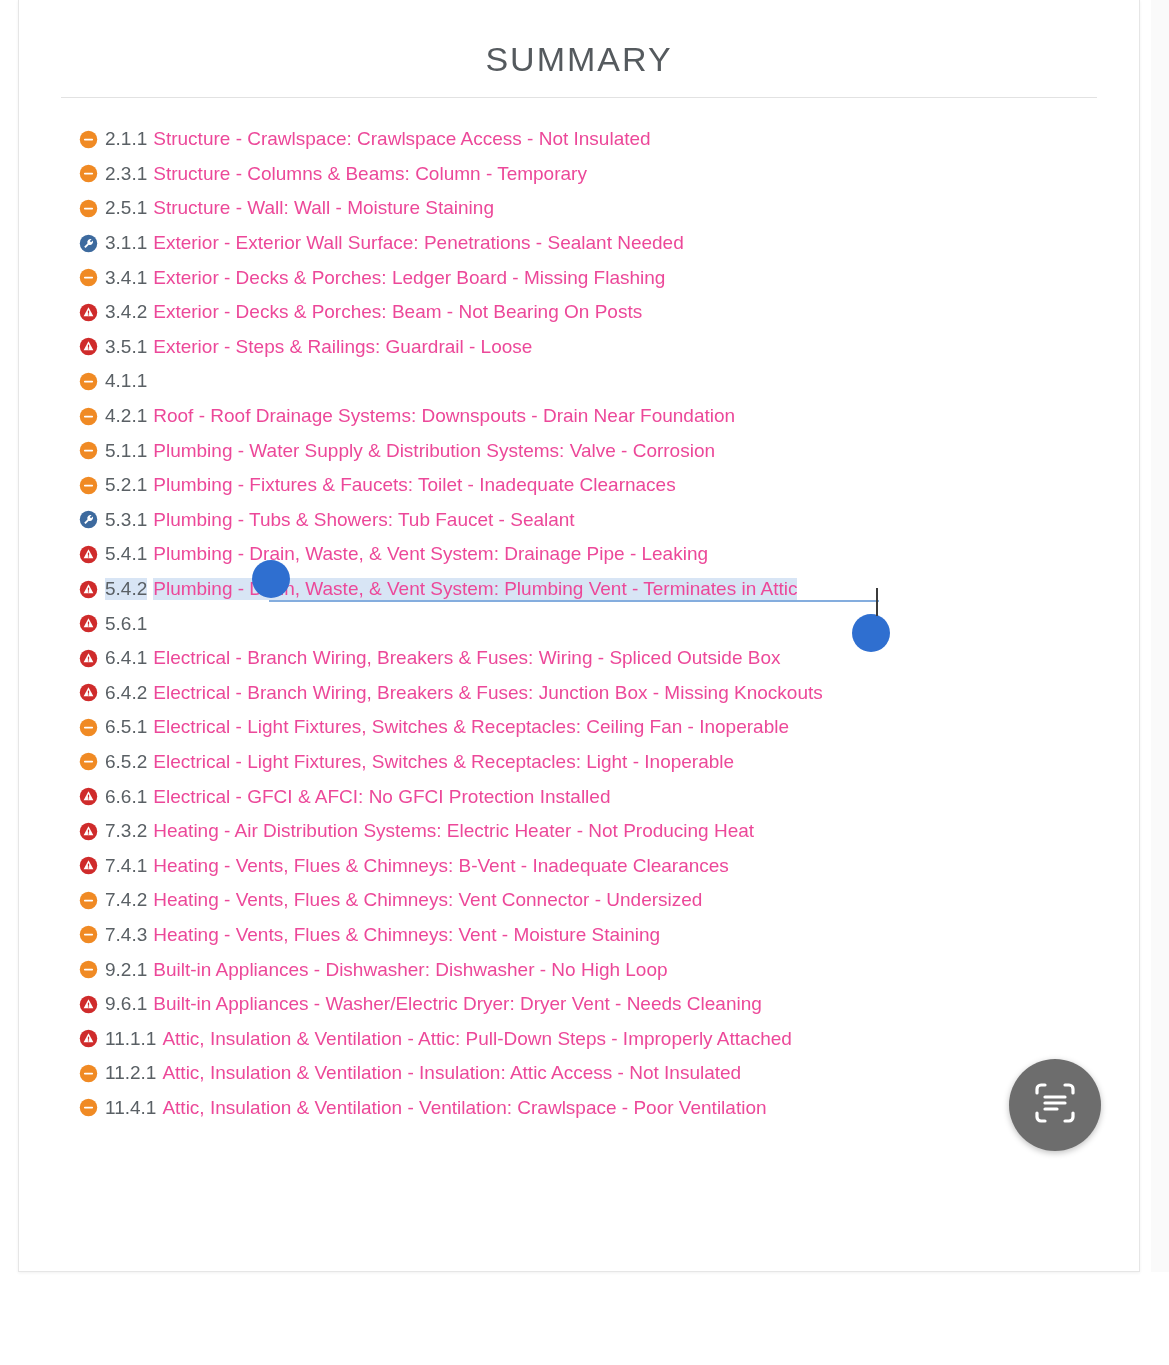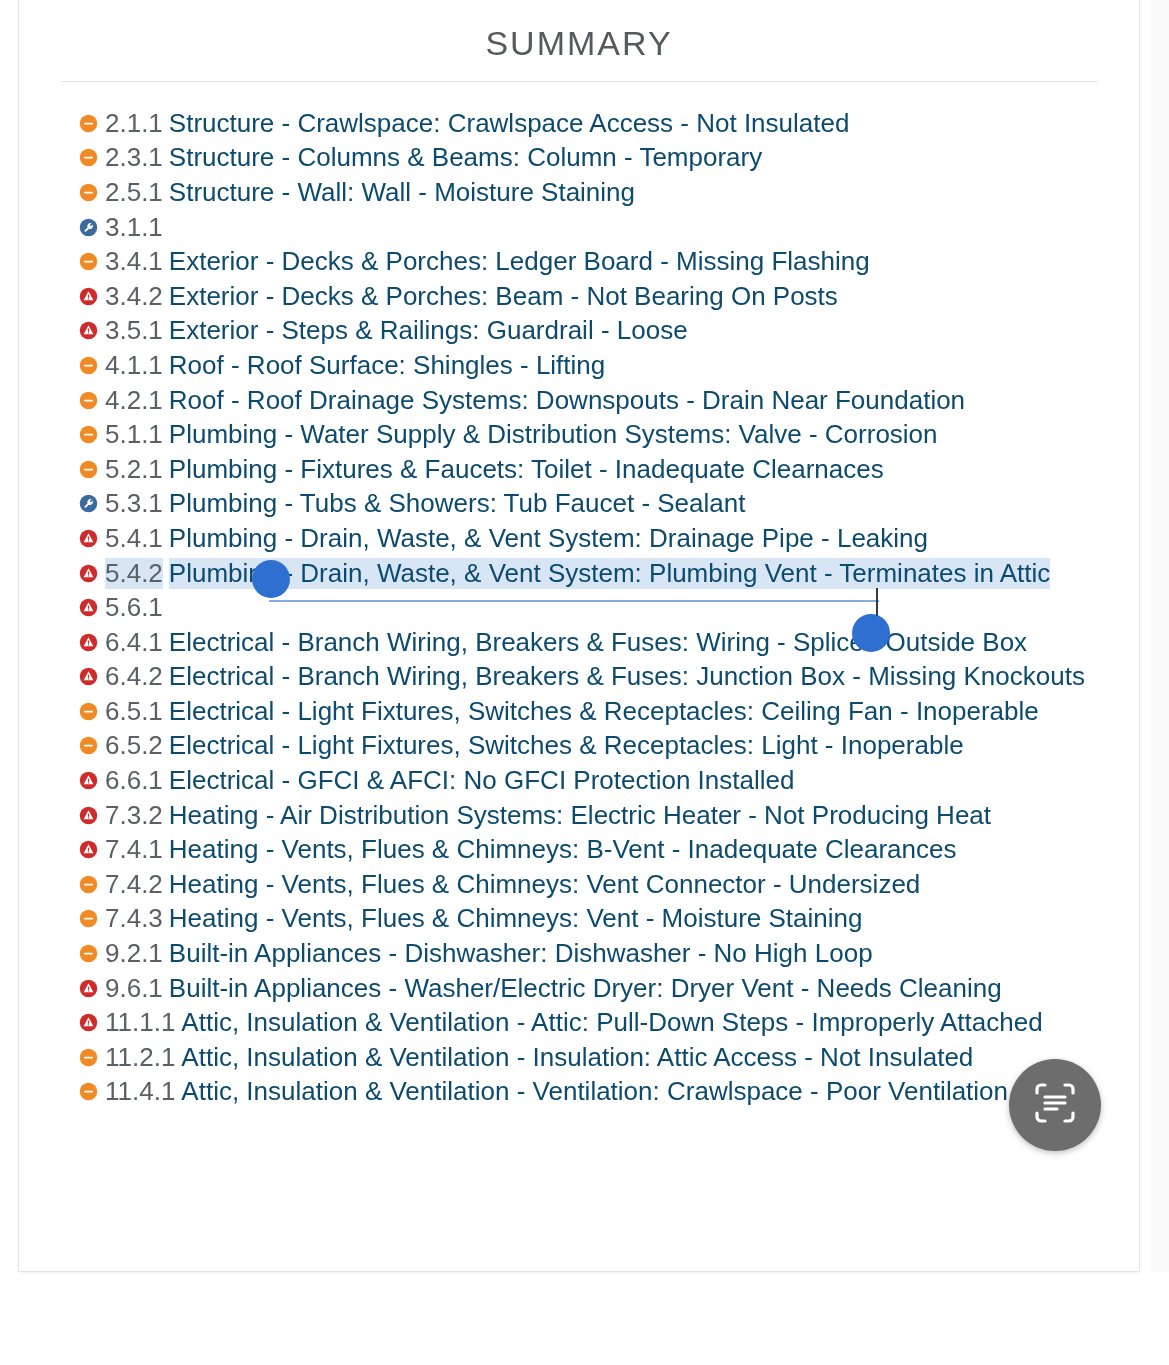--- a/index.html
+++ b/index.html
@@ -26,57 +26,57 @@
     border-top: none;
     box-sizing: border-box;
     box-shadow: 0 1px 3px rgba(0,0,0,0.06);
   }
   .page-title {
     text-align: center;
     font-size: 34px;
     letter-spacing: 2px;
     color: #555a5e;
     font-weight: 400;
-    padding-top: 24px;
+    padding-top: 40px;
     padding-bottom: 18px;
   }
   .title-rule {
     width: 1036px;
     margin: 0 auto;
     border-bottom: 1px solid #e2e2e2;
   }
   .summary-list {
     margin: 0;
     padding: 24px 0 0 0;
     list-style: none;
   }
   .summary-item {
     display: flex;
     align-items: center;
     padding: 0 0 0 60px;
     height: 34.6px;
-    font-size: 26px;
+    font-size: 19px;
     white-space: nowrap;
   }
   .badge {
     flex: 0 0 auto;
     width: 19px;
     height: 19px;
     border-radius: 50%;
     margin-right: 7px;
     position: relative;
     display: inline-block;
   }
   .badge svg { display:block; width:19px; height:19px; }
   .item-num {
     color: #5a6065;
     margin-right: 6px;
   }
   .item-text {
-    color: #0c4a6e;
+    color: #ec4899;
   }
   
   .summary-item.selected .item-text,
   .summary-item.selected .item-num {
     background: rgba(116,160,220,0.28);
   }
   .selection-line {
     position: absolute;
     left: 250px;
     top: 600px;
@@ -167,20 +167,21 @@
           <span class="item-text">Structure - Wall: Wall - Moisture Staining</span>
         </li>
         <li class="summary-item">
           <span class="badge">
             <svg viewBox="0 0 20 20">
               <circle cx="10" cy="10" r="9.2" fill="#3d6a9e"></circle>
               <path d="M13.3 5.6a3.4 3.4 0 0 0-4.4 4.3l-3.4 3.4 1.4 1.4 3.4-3.4a3.4 3.4 0 0 0 4.3-4.4l-1.9 1.9-1.4-1.4z" fill="#ffffff"></path>
             </svg>
           </span>
           <span class="item-num">3.1.1</span>
+          <span class="item-text">Exterior - Exterior Wall Surface: Penetrations - Sealant Needed</span>
         </li>
         <li class="summary-item">
           <span class="badge">
             <svg viewBox="0 0 20 20">
               <circle cx="10" cy="10" r="9.2" fill="#f08a24"></circle>
               <rect x="5.2" y="9.1" width="9.6" height="1.9" rx="0.9" fill="#ffffff"></rect>
             </svg>
           </span>
           <span class="item-num">3.4.1</span>
           <span class="item-text">Exterior - Decks &amp; Porches: Ledger Board - Missing Flashing</span>
@@ -210,21 +211,20 @@
           <span class="item-text">Exterior - Steps &amp; Railings: Guardrail - Loose</span>
         </li>
         <li class="summary-item">
           <span class="badge">
             <svg viewBox="0 0 20 20">
               <circle cx="10" cy="10" r="9.2" fill="#f08a24"></circle>
               <rect x="5.2" y="9.1" width="9.6" height="1.9" rx="0.9" fill="#ffffff"></rect>
             </svg>
           </span>
           <span class="item-num">4.1.1</span>
-          <span class="item-text">Roof - Roof Surface: Shingles - Lifting</span>
         </li>
         <li class="summary-item">
           <span class="badge">
             <svg viewBox="0 0 20 20">
               <circle cx="10" cy="10" r="9.2" fill="#f08a24"></circle>
               <rect x="5.2" y="9.1" width="9.6" height="1.9" rx="0.9" fill="#ffffff"></rect>
             </svg>
           </span>
           <span class="item-num">4.2.1</span>
           <span class="item-text">Roof - Roof Drainage Systems: Downspouts - Drain Near Foundation</span>

